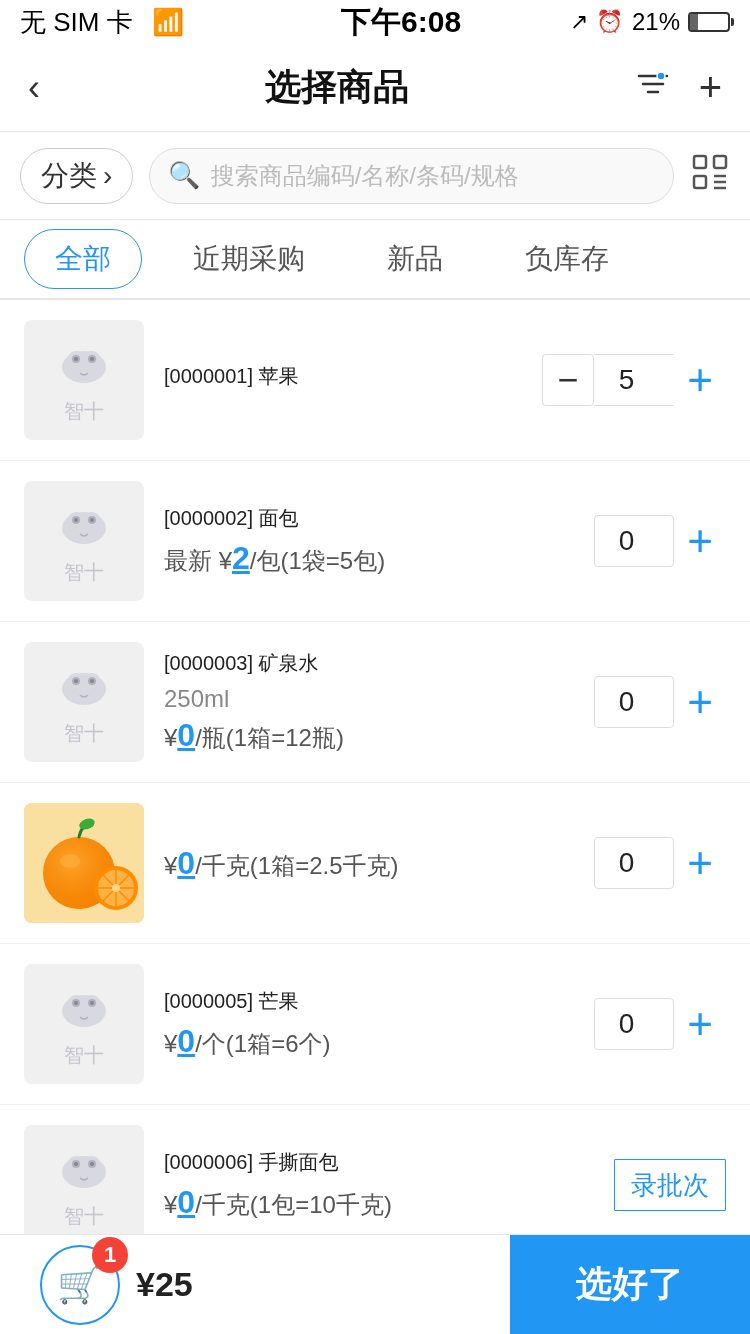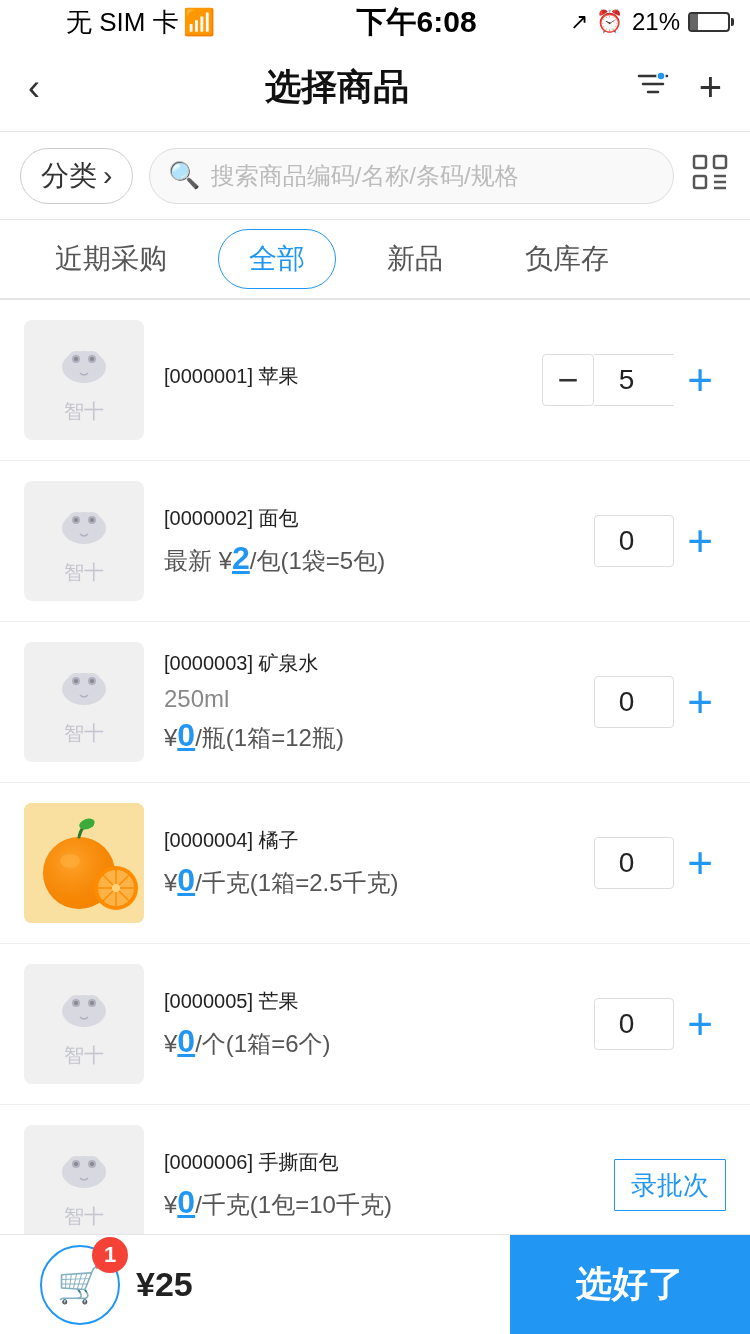--- a/index.html
+++ b/index.html
@@ -17,21 +17,21 @@
       width: 750px;
       height: 44px;
       background: #fff;
       display: flex;
       align-items: center;
       justify-content: space-between;
       padding: 0 20px;
       font-size: 28px;
     }
     .status-left {
-      display: flex; align-items: center; gap: 5px; font-size: 26px; font-weight: 500; margin-left: 46px;
+      display: flex; align-items: center; gap: 20px; font-size: 26px; font-weight: 500;
     }
     .status-center { font-size: 30px; font-weight: 600; margin-left: 47px; }
     .status-right { display: flex; align-items: center; gap: 8px; font-size: 24px; }
     .battery-box {
       width: 42px; height: 20px; border: 2px solid #333; border-radius: 4px; position: relative; overflow: visible;
     }
     .battery-box::after {
       content: '';
       position: absolute; right: -6px; top: 50%; transform: translateY(-50%);
       width: 3px; height: 8px; background: #333; border-radius: 0 2px 2px 0;
@@ -371,25 +371,25 @@
       <rect x="4" y="24" width="12" height="12" rx="2" stroke="#555" stroke-width="2.5" fill="none"></rect>
       <rect x="24" y="4" width="12" height="12" rx="2" stroke="#555" stroke-width="2.5" fill="none"></rect>
       <line x1="24" y1="24" x2="36" y2="24" stroke="#555" stroke-width="2.5"></line>
       <line x1="24" y1="30" x2="36" y2="30" stroke="#555" stroke-width="2.5"></line>
       <line x1="24" y1="36" x2="36" y2="36" stroke="#555" stroke-width="2.5"></line>
     </svg>
   </span>
 </div>
 
 <div class="tabs-bar">
+  <div class="tab-item active">
+    <span>全部</span>
+  </div>
   <div class="tab-item">
     <span>近期采购</span>
-  </div>
-  <div class="tab-item active">
-    <span>全部</span>
   </div>
   <div class="tab-item">
     <span>新品</span>
   </div>
   <div class="tab-item">
     <span>负库存</span>
   </div>
 </div>
 
 <div class="product-list">
@@ -507,21 +507,20 @@
         <circle cx="92" cy="85" r="4" fill="#FFD580"></circle>
         <defs>
           <radialGradient id="org1" cx="40%" cy="35%" r="65%">
             <stop offset="0%" stop-color="#FFB347" stop-opacity="0.6"></stop>
             <stop offset="100%" stop-color="#E07000" stop-opacity="0.3"></stop>
           </radialGradient>
         </defs>
       </svg>
     </div>
     <div class="product-info">
-      <div class="product-name">[0000004] 橘子</div>
       <div class="product-price">
         <span>¥</span><span class="price-highlight">0</span><span class="price-unit">/千克(1箱=2.5千克)</span>
       </div>
     </div>
     <div class="quantity-control">
       <input class="qty-input" value="0" type="number" style="border: 1.5px solid rgb(221, 221, 221); border-radius: 4px; width: 80px;">
       <button class="qty-btn-plus">+</button>
     </div>
   </div>
 

